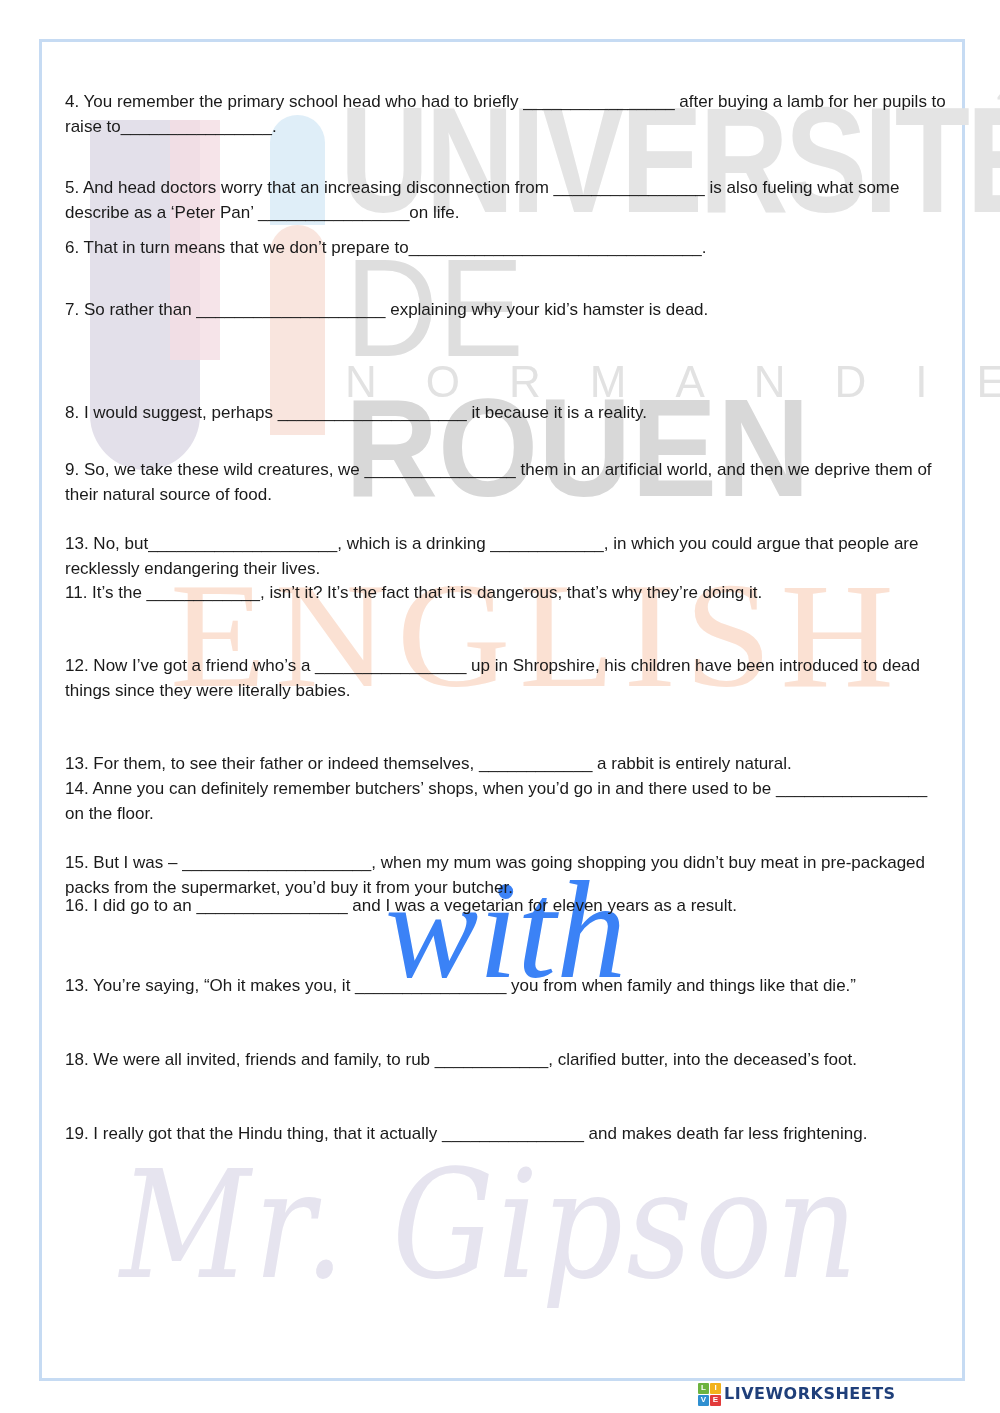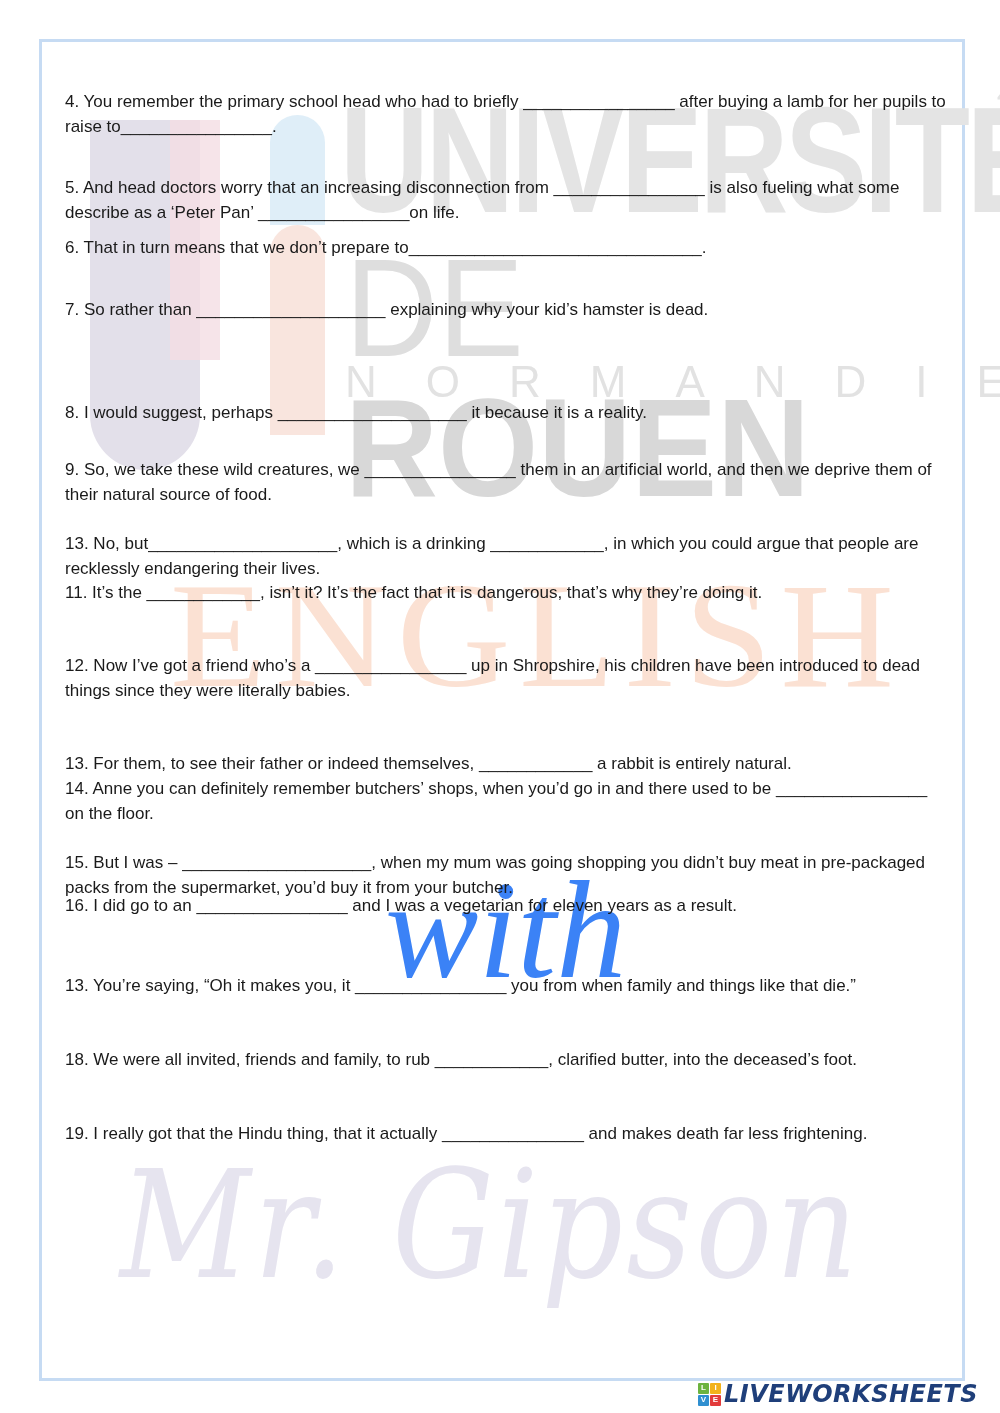--- a/index.html
+++ b/index.html
@@ -47,21 +47,21 @@
   .content {
     position:absolute; left:61px; top:86px; width:885px;
     font-size:17px; line-height:24.5px; color:#1a1a1a;
   }
   .q { margin:4px; position:absolute; left:0; width:885px; }
   .logo {
     position:absolute; left:698px; top:1381px; height:26px; display:flex; align-items:center;
   }
   .logo-grid { display:grid; grid-template-columns:11px 11px; grid-template-rows:11px 11px; gap:1px; margin-right:3px;}
   .logo-cell { font-size:8px; font-weight:bold; color:#fff; display:flex; align-items:center; justify-content:center; line-height:1; border-radius:1px;}
-  .logo-text { font-size:24px; font-weight:bold; color:#1f3f7a; letter-spacing:0.5px; line-height:1; font-family:"DejaVu Sans", sans-serif;font-style:italic;}
+  .logo-text { font-size:16px; font-weight:bold; color:#1f3f7a; letter-spacing:0.5px; line-height:1; font-family:"DejaVu Sans", sans-serif;}
 </style>
 </head>
 <body>
 
 <div class="page-border"></div>
 
 <div class="wm wm-u-left"></div>
 <div class="wm wm-u-pink"></div>
 <div class="wm wm-u-blue"></div>
 <div class="wm wm-u-orange"></div>

